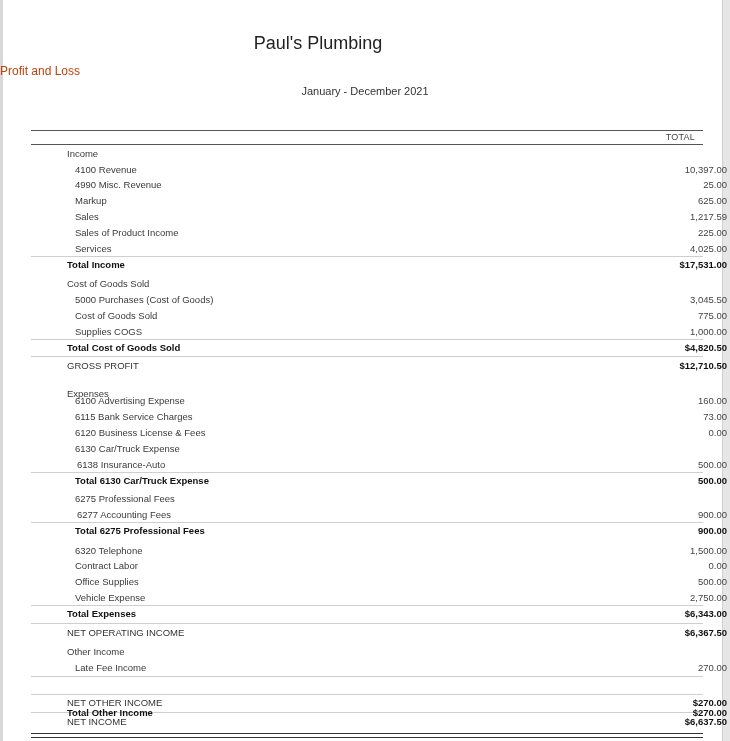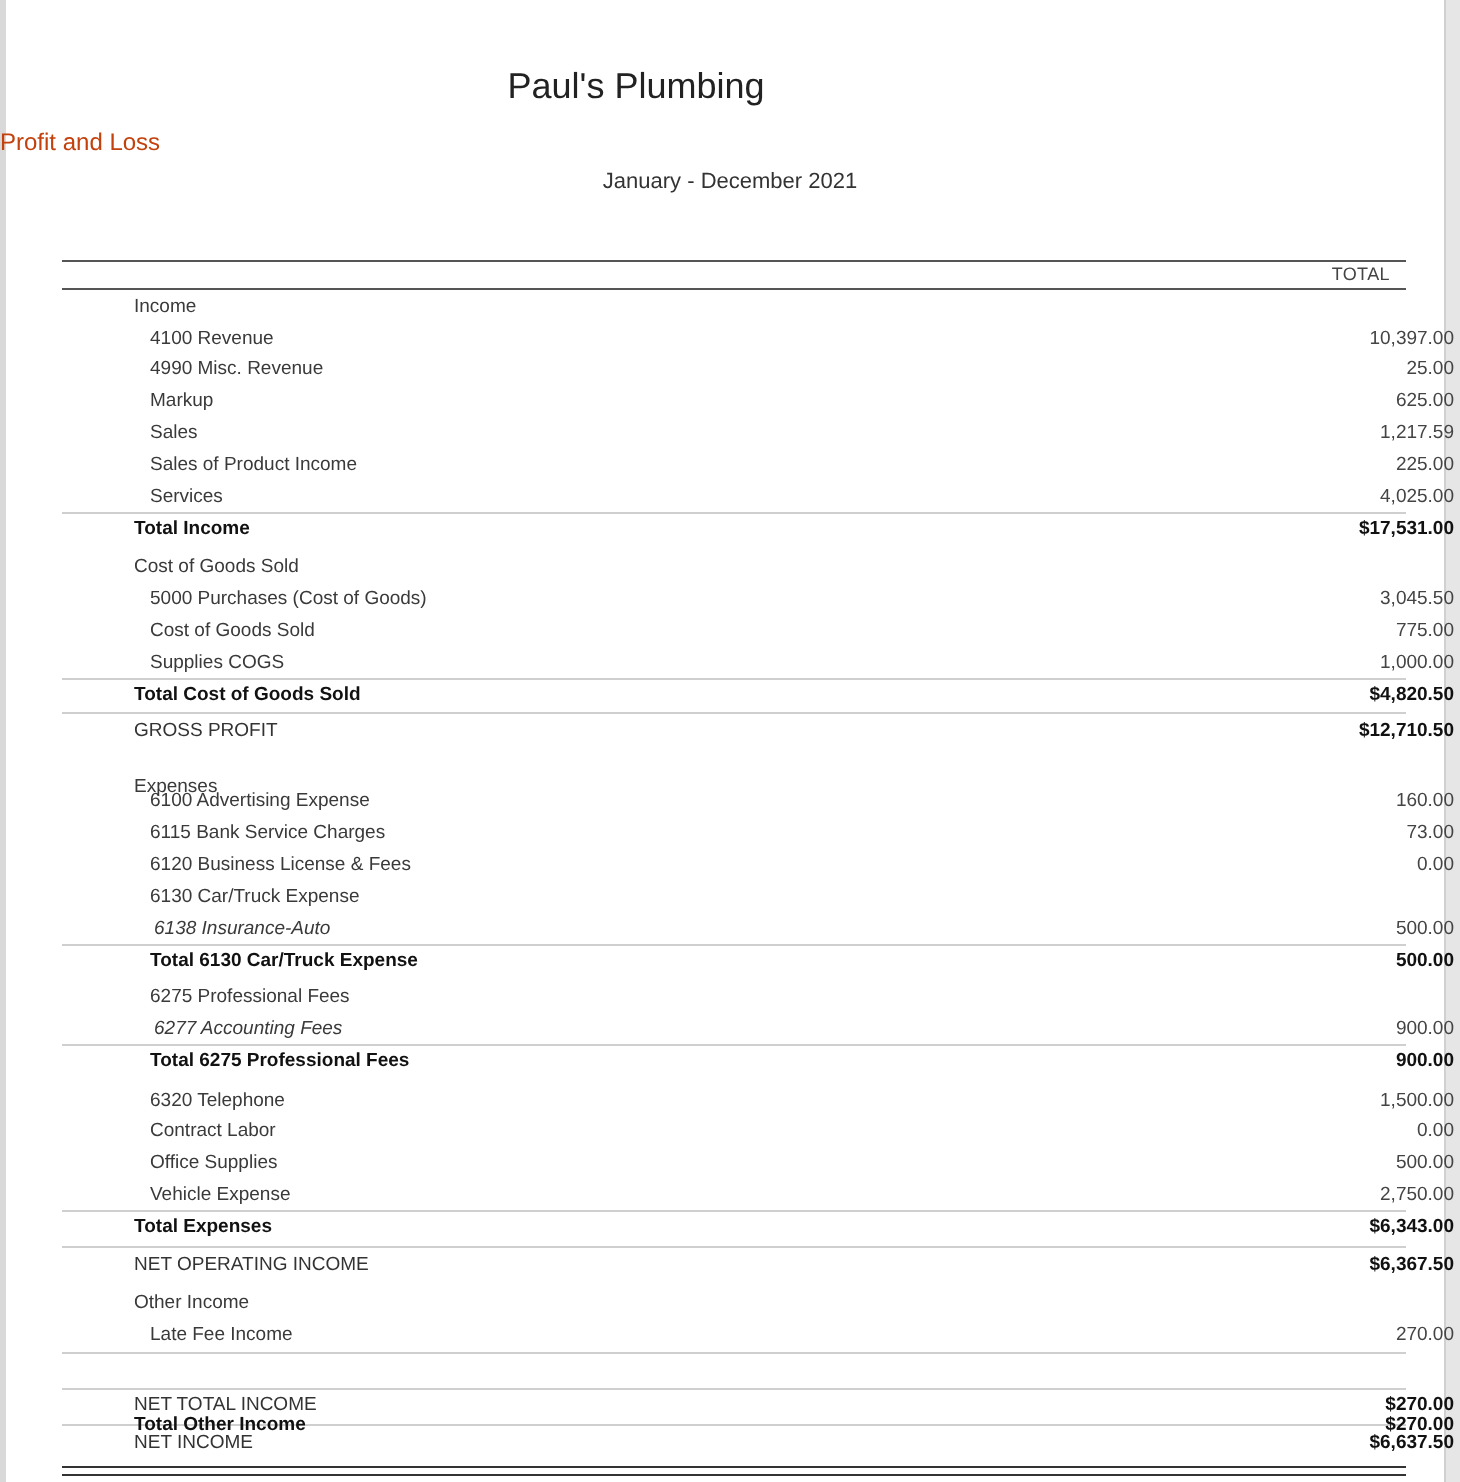--- a/index.html
+++ b/index.html
@@ -16,21 +16,21 @@
   .subtitle { position: absolute; left: 0; width: 730px; top: 64px; font-size: 12px; color: #c2410c; }
   .period { position: absolute; left: 0; width: 730px; text-align: center; top: 85px; font-size: 11px; color: #333; }
   .hline { position: absolute; left: 31px; width: 672px; height: 0; }
   .hdr-top { top: 130px; border-top: 1px solid #555; }
   .hdr-bot { top: 144px; border-top: 1px solid #555; }
   .total-hdr { position: absolute; right: 35px; top: 132px; font-size: 9px; color: #444; letter-spacing: 0.2px; }
   .row { position: absolute; left: 31px; width: 664px; height: 15px; font-size: 9.5px; line-height: 15px; margin-left: 32px; }
   .row .lbl { position: absolute; left: 4px; white-space: nowrap; color: #3a3a3a; }
   .row .val { position: absolute; right: 0; color: #444; }
   .row.i1 .lbl { left: 12px; }
-  .row.i2 .lbl { left: 14px; font-style: italic; }
+  .row.i2 .lbl { left: 14px; }
   .row.bold .lbl, .row.bold .val { font-weight: bold; color: #111; }
   .row.caps .lbl { color: #333; }
   .sep { position: absolute; left: 31px; width: 672px; border-top: 1px solid #cfcfcf; }
   .dbl { position: absolute; left: 31px; width: 672px; top: 733px; height: 3px; border-top: 1.5px solid #333; border-bottom: 1.5px solid #333; }
 </style>
 </head>
 <body>
 
 <div class="edge-left"></div>
 <div class="edge-right"></div>
@@ -184,19 +184,19 @@
   </div>
 <div class="row i1" style="top:660px">
     <span class="lbl">Late Fee Income</span>
     <span class="val">270.00</span>
   </div>
 <div class="row bold" style="top:705px">
     <span class="lbl">Total Other Income</span>
     <span class="val">$270.00</span>
   </div>
 <div class="row caps" style="top:695px">
-    <span class="lbl">NET TOTAL INCOME</span>
+    <span class="lbl">NET OTHER INCOME</span>
     <span class="val" style="font-weight:bold;color:#111">$270.00</span>
   </div>
 <div class="row caps" style="top:714px">
     <span class="lbl">NET INCOME</span>
     <span class="val" style="font-weight:bold;color:#111">$6,637.50</span>
   </div>
 
 </body></html>

